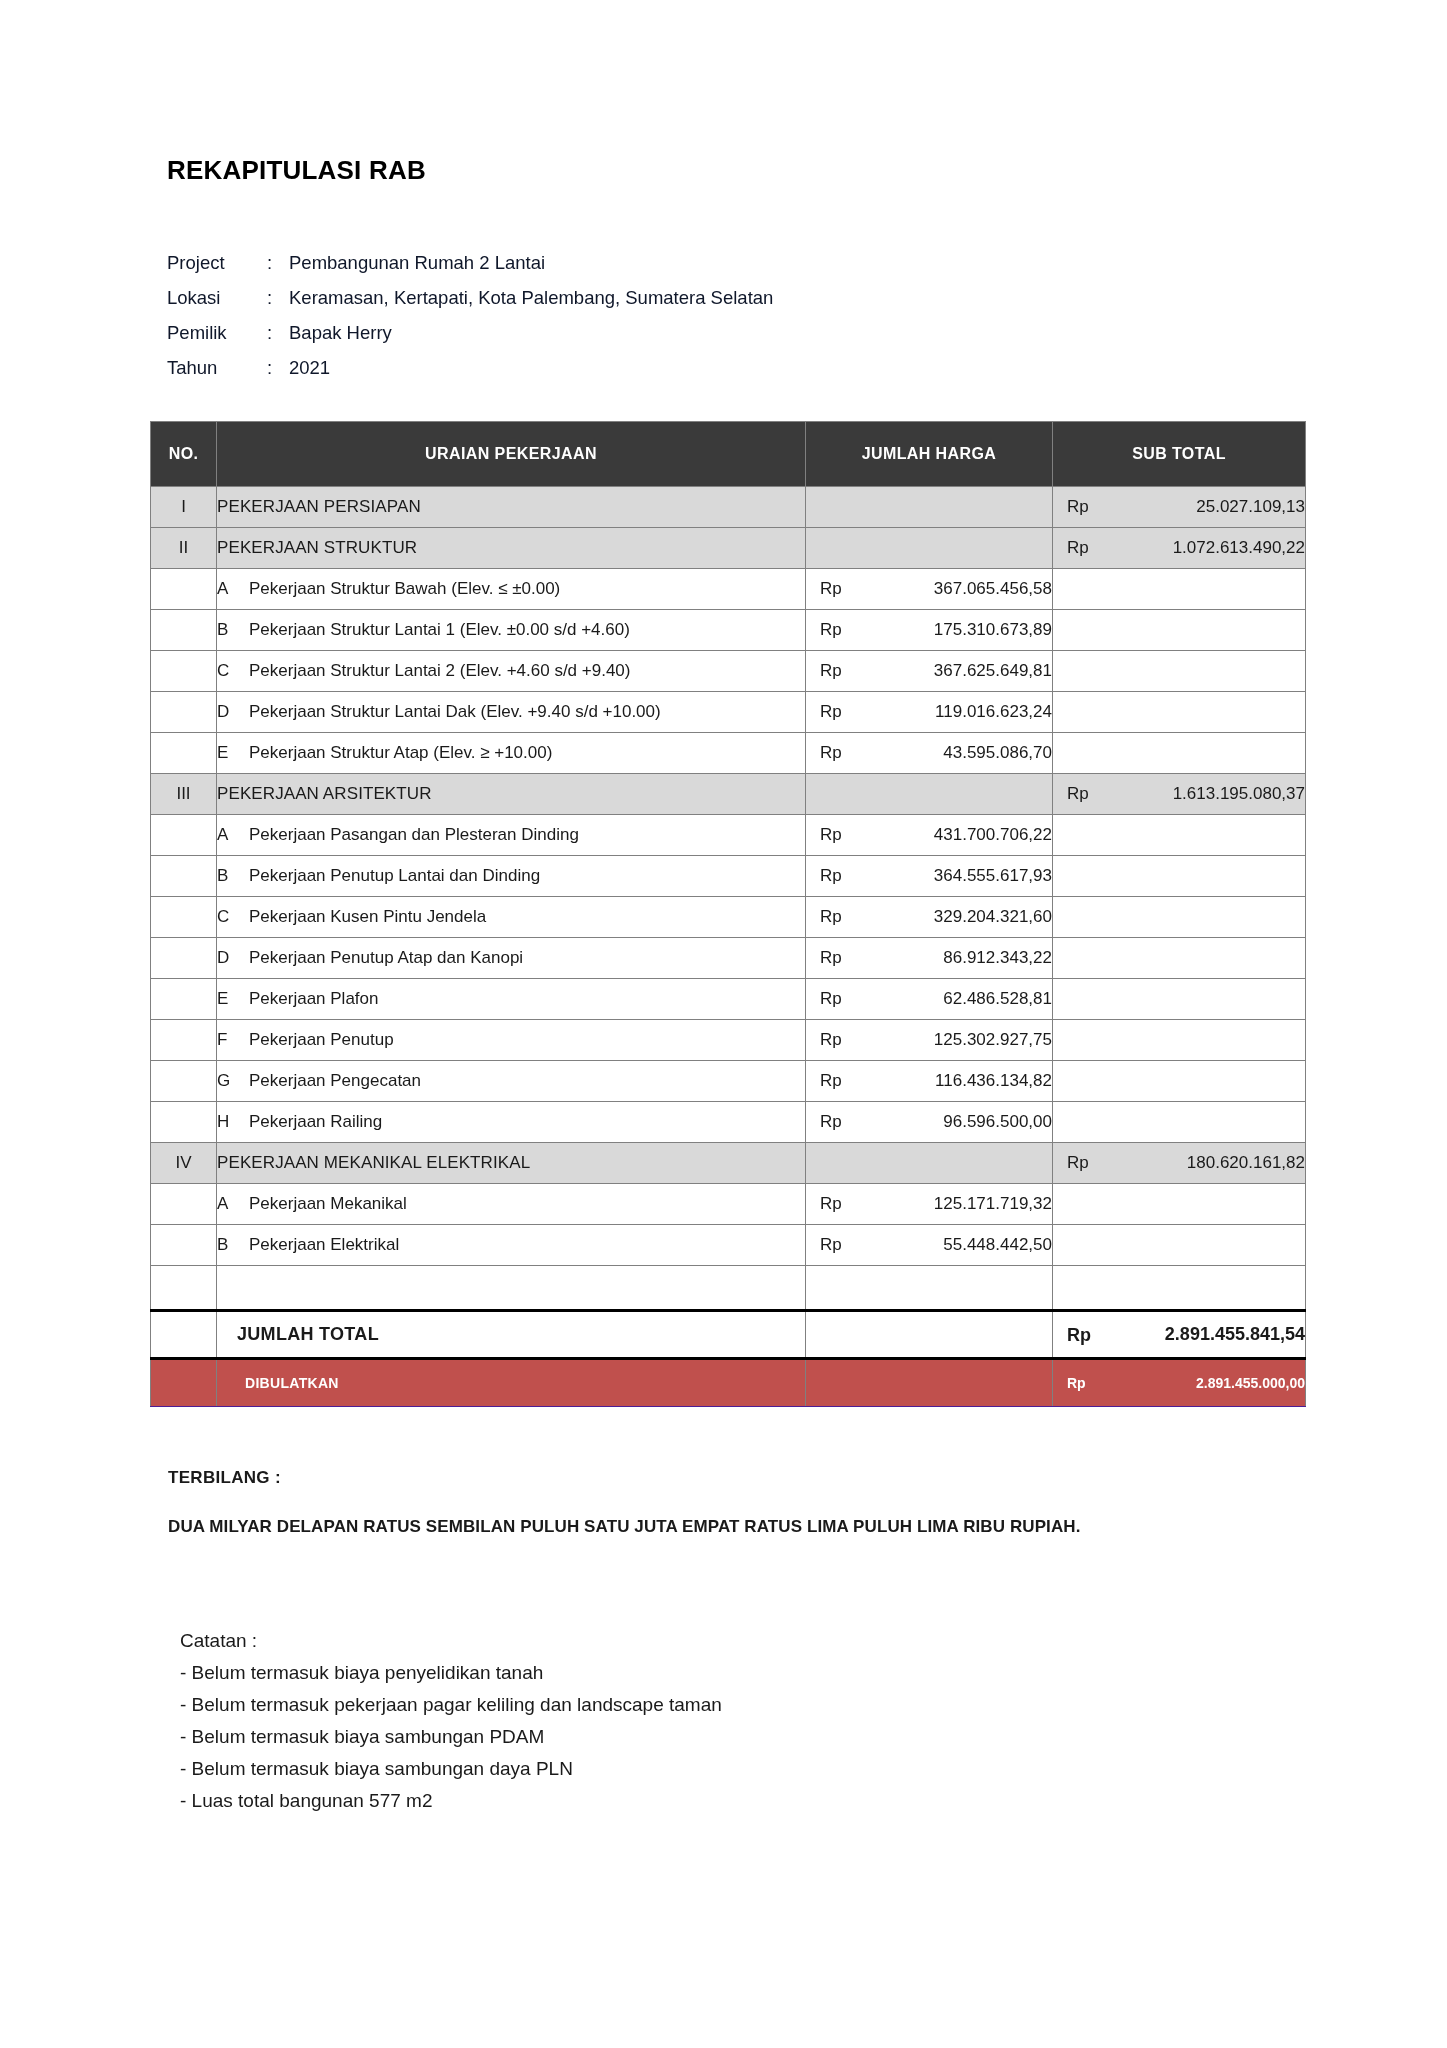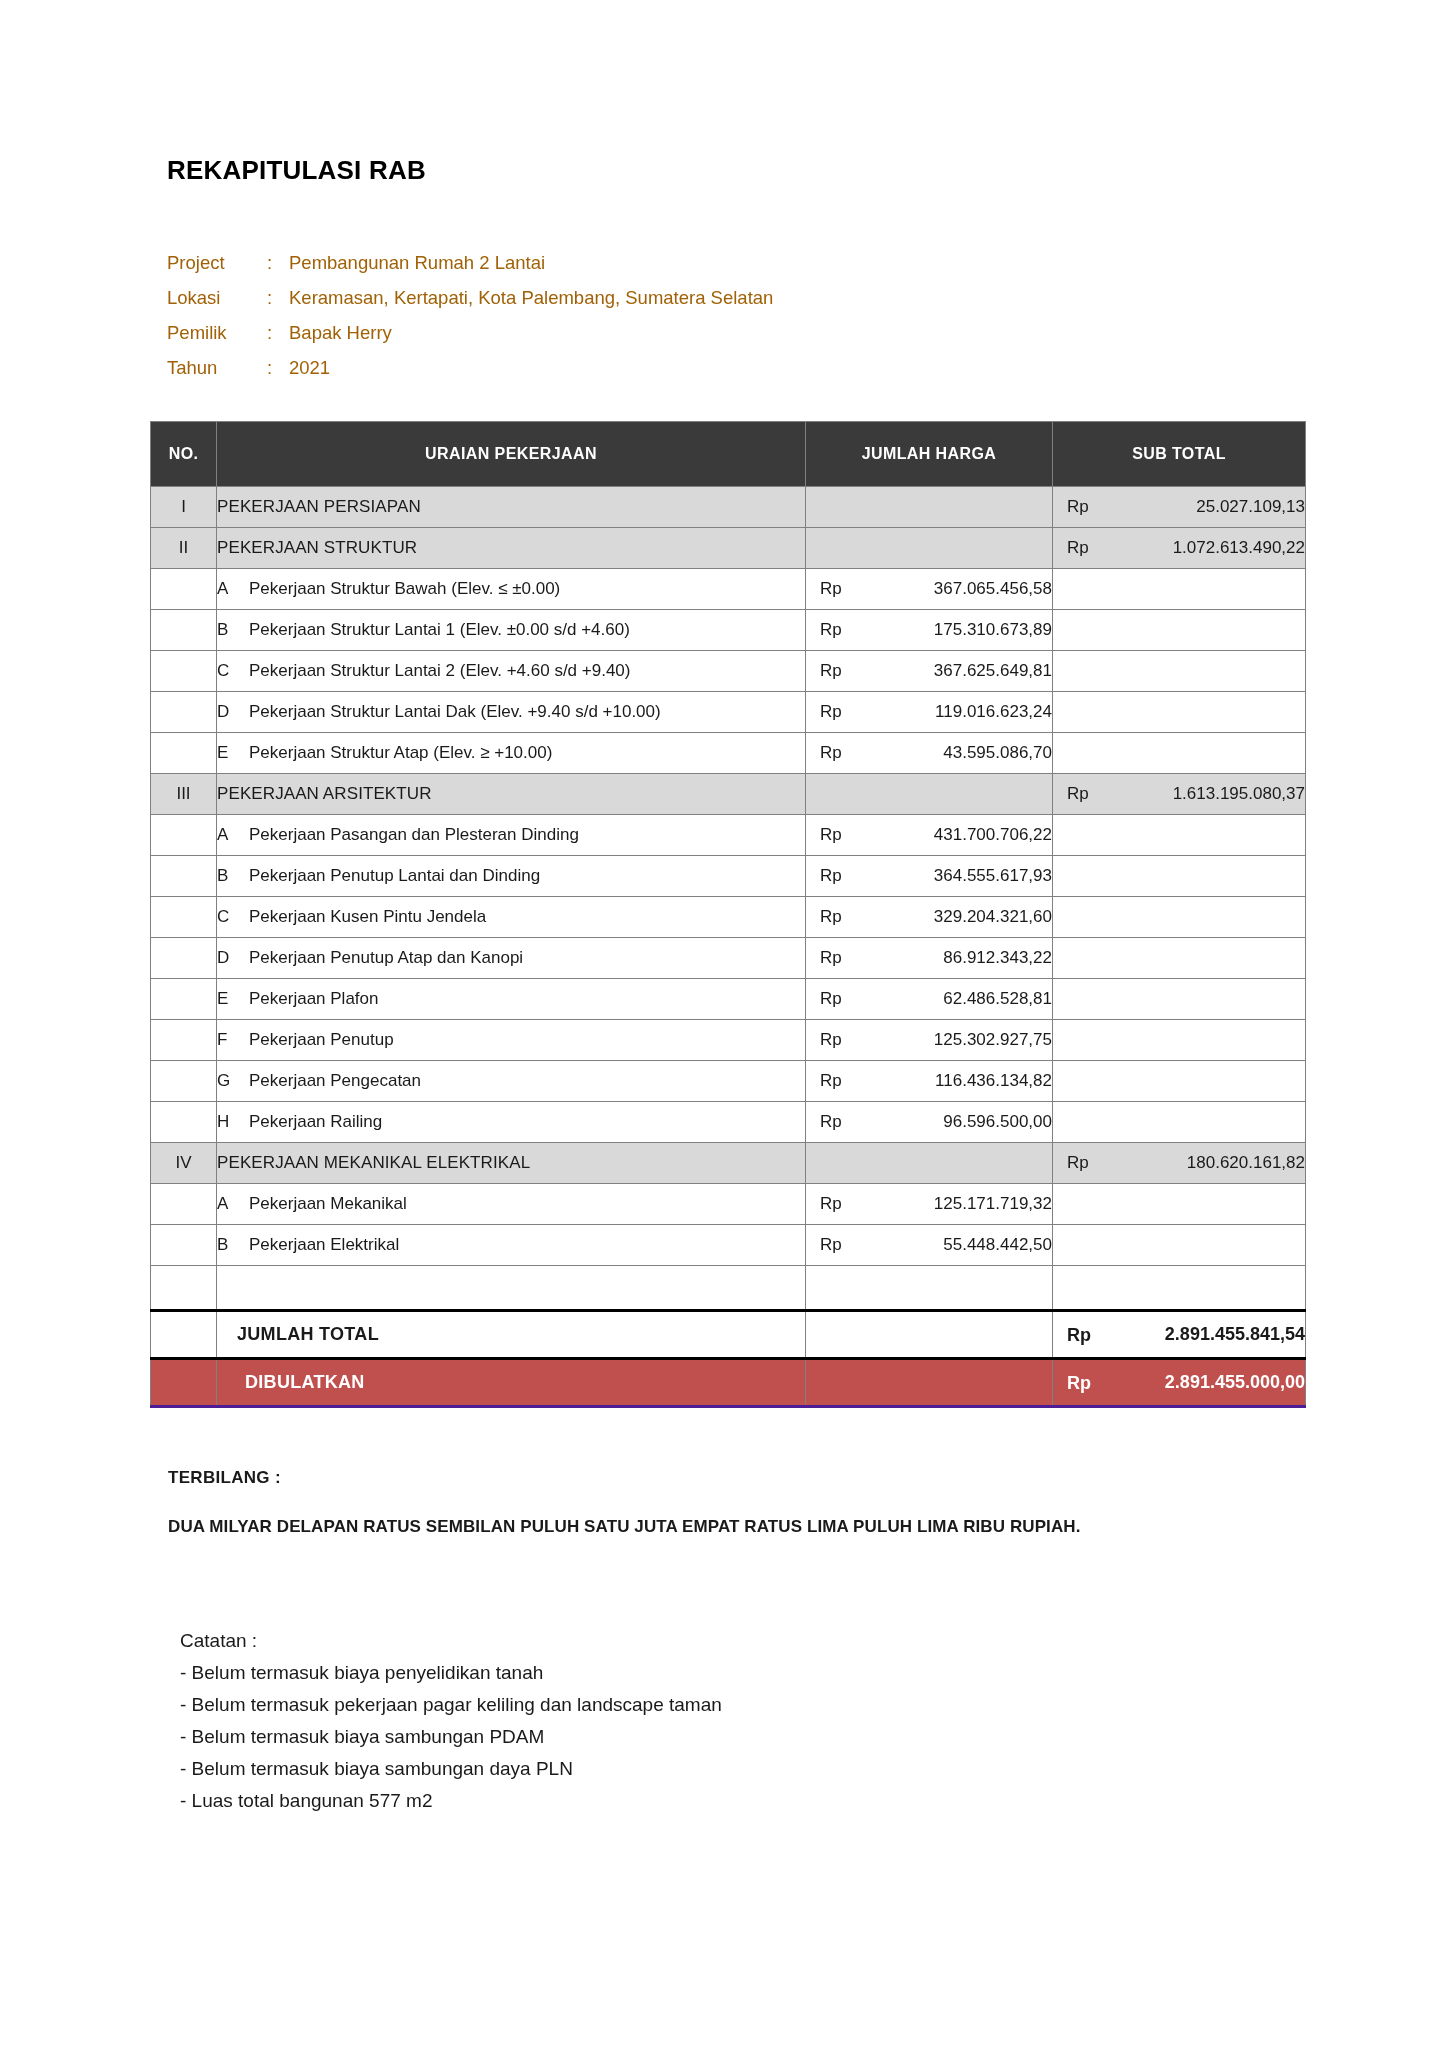--- a/index.html
+++ b/index.html
@@ -94,21 +94,21 @@
     font-weight: 700;
     letter-spacing: 0.2px;
     color: #000;
   }
 
   .info-block {
     position: absolute;
     left: 167px;
     top: 252px;
     font-size: 18.5px;
-    color: #a16207;
+    color: #0f172a;
   }
   .info-row {
     display: flex;
     align-items: baseline;
     height: 35px;
   }
   .info-label { width: 100px; flex: 0 0 100px; }
   .info-colon { width: 22px; flex: 0 0 22px; }
   .info-value { white-space: nowrap; }
 
@@ -200,23 +200,23 @@
     border-bottom: 3px solid #000;
   }
   tr.total-row .cell-desc { padding-left: 20px; letter-spacing: 0.3px; }
 
   
   tr.rounded-row { height: 48px; }
   tr.rounded-row > td {
     background: #c0504d;
     color: #ffffff;
     font-weight: 700;
-    font-size: 18px;
+    font-size: 14px;
     border-top: 1px solid #a8423f;
-    border-bottom: 3px solid #4c1d95;
+    border-bottom: 1px solid #4c1d95;
   }
   tr.rounded-row .cell-desc { padding-left: 28px; letter-spacing: 0.3px; }
 
   
   .terbilang-label {
     position: absolute;
     left: 168px;
     top: 1468px;
     font-size: 17px;
     font-weight: 700;

